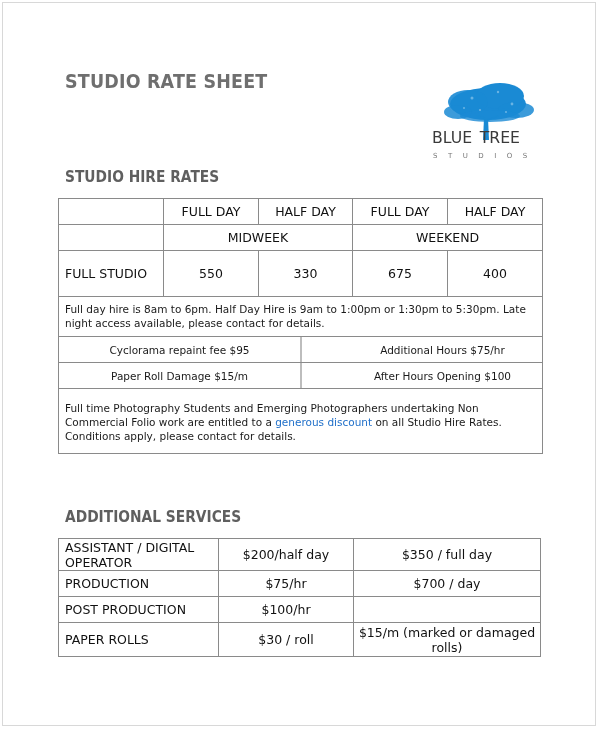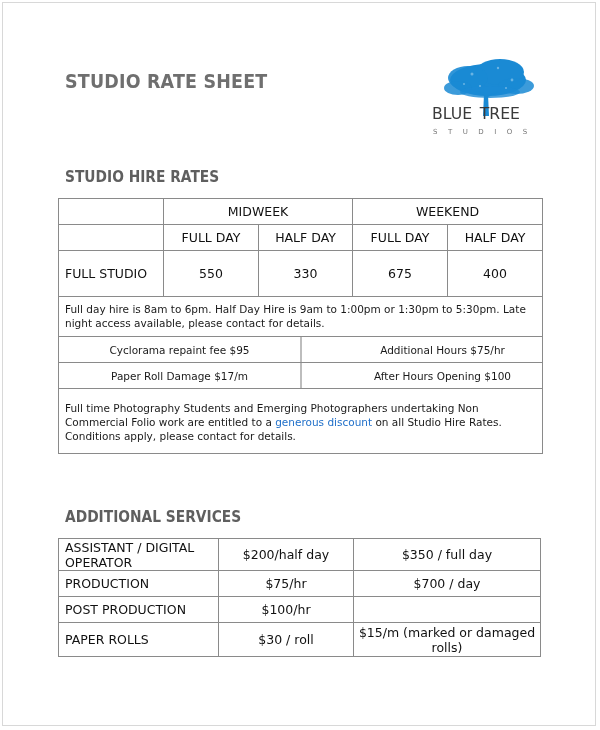--- a/index.html
+++ b/index.html
@@ -9,21 +9,21 @@
                 border: 1px solid #d8d8d8; box-sizing: border-box; }
   .doc-title { position: absolute; left: 65px; top: 70px; font-size: 19px; font-weight: bold;
                color: #6f6f6f; letter-spacing: 0.2px; margin: 0;
                font-family: "DejaVu Sans", sans-serif; transform: scaleX(0.92); transform-origin: left; }
   .section-heading { position: absolute; left: 65px; font-size: 15px; font-weight: bold;
                      color: #5f5f5f; margin: 0; font-family: "DejaVu Sans", sans-serif;
                      transform: scaleX(0.92); transform-origin: left; }
   #hire-heading { top: 168px; }
   #services-heading { top: 508px; }
 
-  .logo { position: absolute; left: 428px; top: 56px; width: 115px; height: 88px; }
+  .logo { position: absolute; left: 428px; top: 80px; width: 115px; height: 88px; }
   .logo svg { position: absolute; left: 0; top: 0; }
   .logo-word { position: absolute; left: 4px; top: 48px; font-size: 16.5px; color: #3a3a3a;
                font-family: "DejaVu Sans", sans-serif; letter-spacing: 0px; white-space: nowrap;
                transform: scaleX(0.95); transform-origin: left; }
   .logo-word .gap { display: inline-block; width: 8px; }
   .logo-sub { position: absolute; left: 5px; top: 72px; font-size: 7px; color: #777;
               letter-spacing: 10.5px; white-space: nowrap; font-family: "DejaVu Sans", sans-serif; }
 
   table { border-collapse: collapse; position: absolute; table-layout: fixed; }
   td { border: 1px solid #8a8a8a; padding: 0; font-size: 12.5px; color: #111;
@@ -94,29 +94,29 @@
   <colgroup>
     <col style="width:105px">
       <col style="width:95px">
       <col style="width:94px">
       <col style="width:95px">
       <col style="width:95px">
   </colgroup>
   <tbody>
       <tr class="hdr-row">
     <td></td>
-    <td class="c" colspan="2">MIDWEEK</td>
-    <td class="c" colspan="2">WEEKEND</td>
-  </tr>
-  <tr class="hdr-row">
-    <td></td>
     <td class="c">FULL DAY</td>
     <td class="c">HALF DAY</td>
     <td class="c">FULL DAY</td>
     <td class="c">HALF DAY</td>
+  </tr>
+  <tr class="hdr-row">
+    <td></td>
+    <td class="c" colspan="2">MIDWEEK</td>
+    <td class="c" colspan="2">WEEKEND</td>
   </tr>
   <tr class="val-row">
     <td class="lbl">FULL STUDIO</td>
     <td class="c">550</td>
     <td class="c">330</td>
     <td class="c">675</td>
     <td class="c">400</td>
   </tr>
   <tr>
     <td class="note-cell" colspan="5">Full day hire is 8am to 6pm.  Half Day Hire is 9am to 1:00pm or 1:30pm to 5:30pm.  Late night access available, please contact for details.</td>
@@ -125,21 +125,21 @@
     <td class="split-cell" colspan="5">
       <div class="split-inner">
         <div class="split-left">Cyclorama repaint fee $95</div>
         <div class="split-right">Additional Hours  $75/hr</div>
       </div>
     </td>
   </tr>
   <tr>
     <td class="split-cell" colspan="5">
       <div class="split-inner">
-        <div class="split-left">Paper Roll Damage  $17/m</div>
+        <div class="split-left">Paper Roll Damage  $15/m</div>
         <div class="split-right">After Hours Opening $100</div>
       </div>
     </td>
   </tr>
   <tr>
     <td class="discount-cell" colspan="5"><span>Full time Photography Students and Emerging Photographers undertaking Non Commercial Folio work are entitled to a </span><a class="link">generous discount</a><span> on all Studio Hire Rates.   Conditions apply, please contact for details.</span></td>
   </tr>
 </tbody>
   </table>
 

